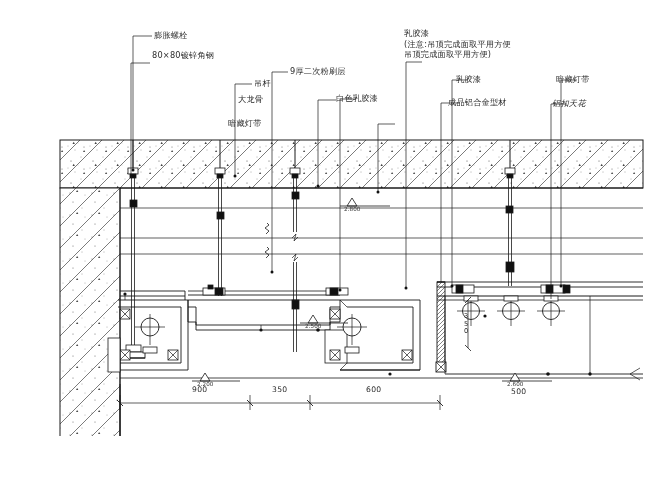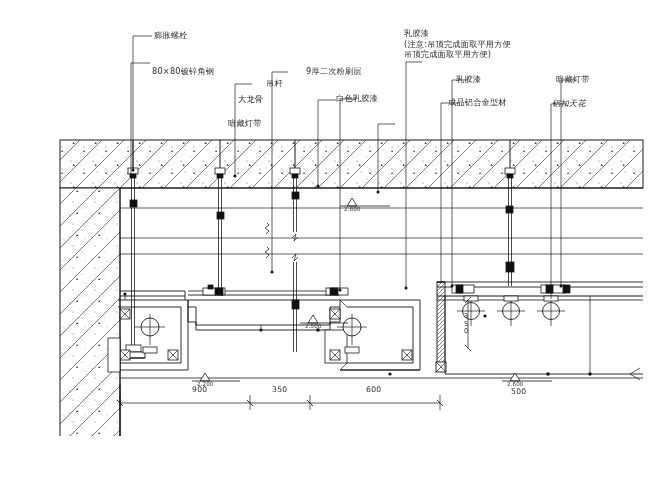--- a/index.html
+++ b/index.html
@@ -337,29 +337,29 @@
       <g stroke="#1a1a1a" stroke-width="0.7">
         <line x1="125" y1="294" x2="125" y2="300"></line>
         <line x1="261" y1="325" x2="261" y2="330"></line>
       </g>
 
     </g>
   </svg>
 
   <div class="lbl" style="left:154px;top:30px;">膨胀螺栓</div>
 
-  <div class="lbl" style="left:152px;top:66px;">80×80镀锌角钢</div>
-
-  <div class="lbl" style="left:254px;top:78px;margin-left:12px;">吊杆</div>
+  <div class="lbl" style="left:152px;top:50px;">80×80镀锌角钢</div>
+
+  <div class="lbl" style="left:254px;top:78px;">吊杆</div>
 
   <div class="lbl" style="left:238px;top:94px;">大龙骨</div>
 
   <div class="lbl" style="left:228px;top:118px;">暗藏灯带</div>
 
-  <div class="lbl" style="left:306px;top:66px;">9厚二次粉刷层</div>
+  <div class="lbl" style="left:290px;top:66px;">9厚二次粉刷层</div>
 
   <div class="lbl" style="left:336px;top:93px;">白色乳胶漆</div>
 
   <div class="lbl" style="left:404px;top:28px;">乳胶漆</div>
   <div class="lbl" style="left:404px;top:39px;">(注意:吊顶完成面取平用方便</div>
   <div class="lbl" style="left:404px;top:49px;">吊顶完成面取平用方便)</div>
 
   <div class="lbl" style="left:456px;top:74px;">乳胶漆</div>
 
   <div class="lbl" style="left:448px;top:97px;">成品铝合金型材</div>

